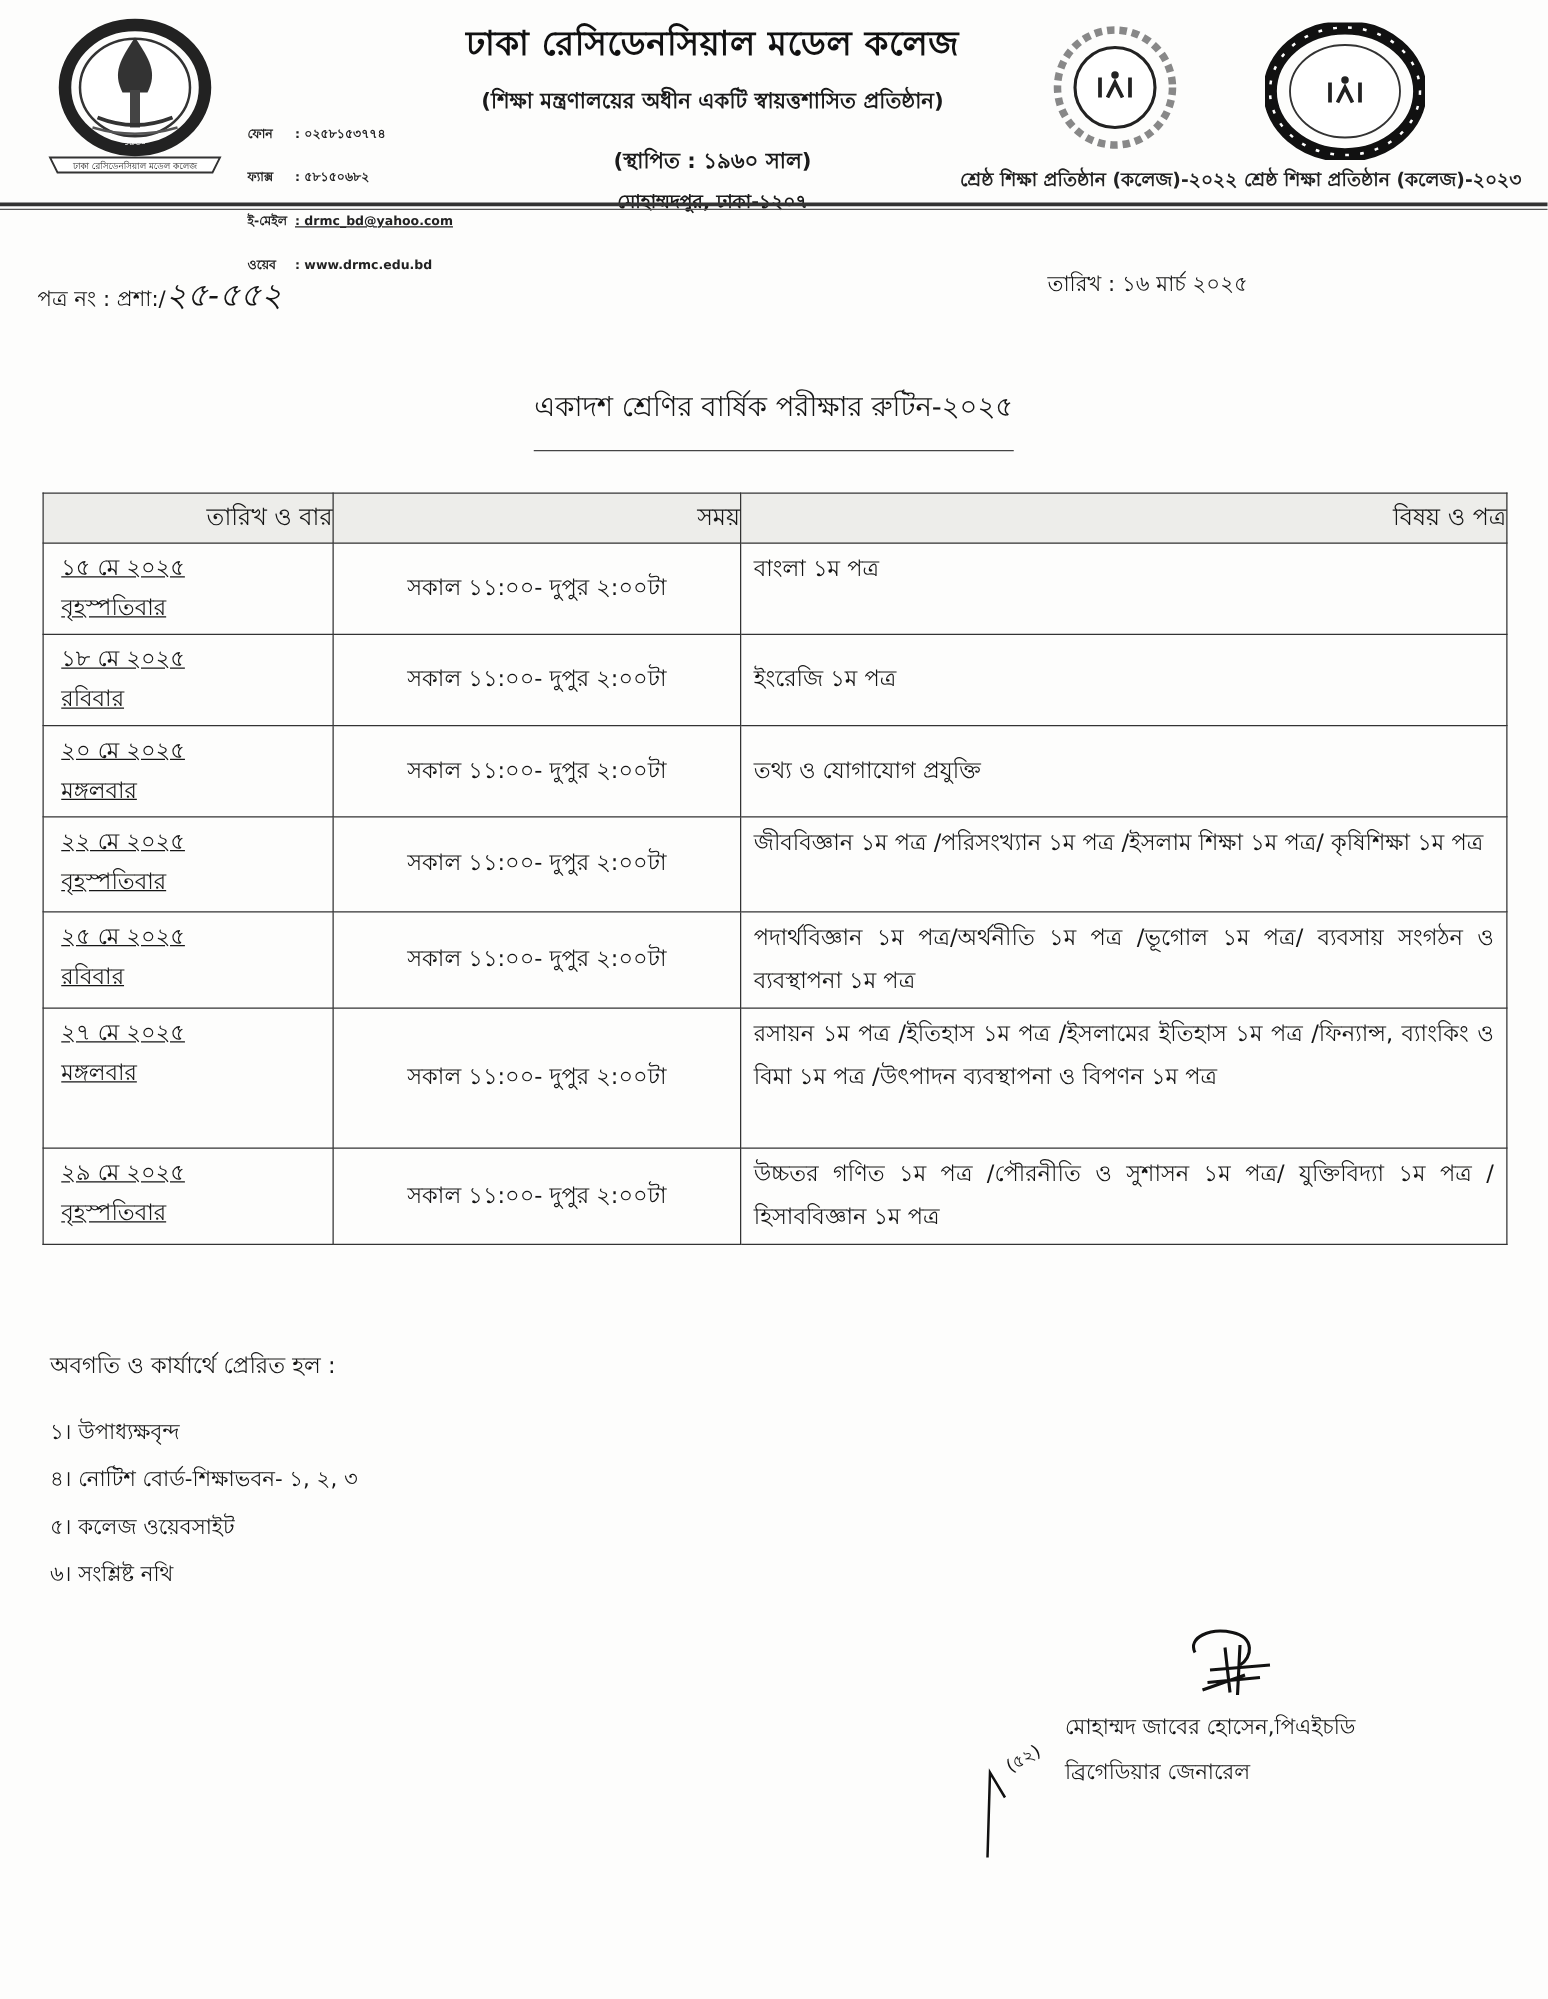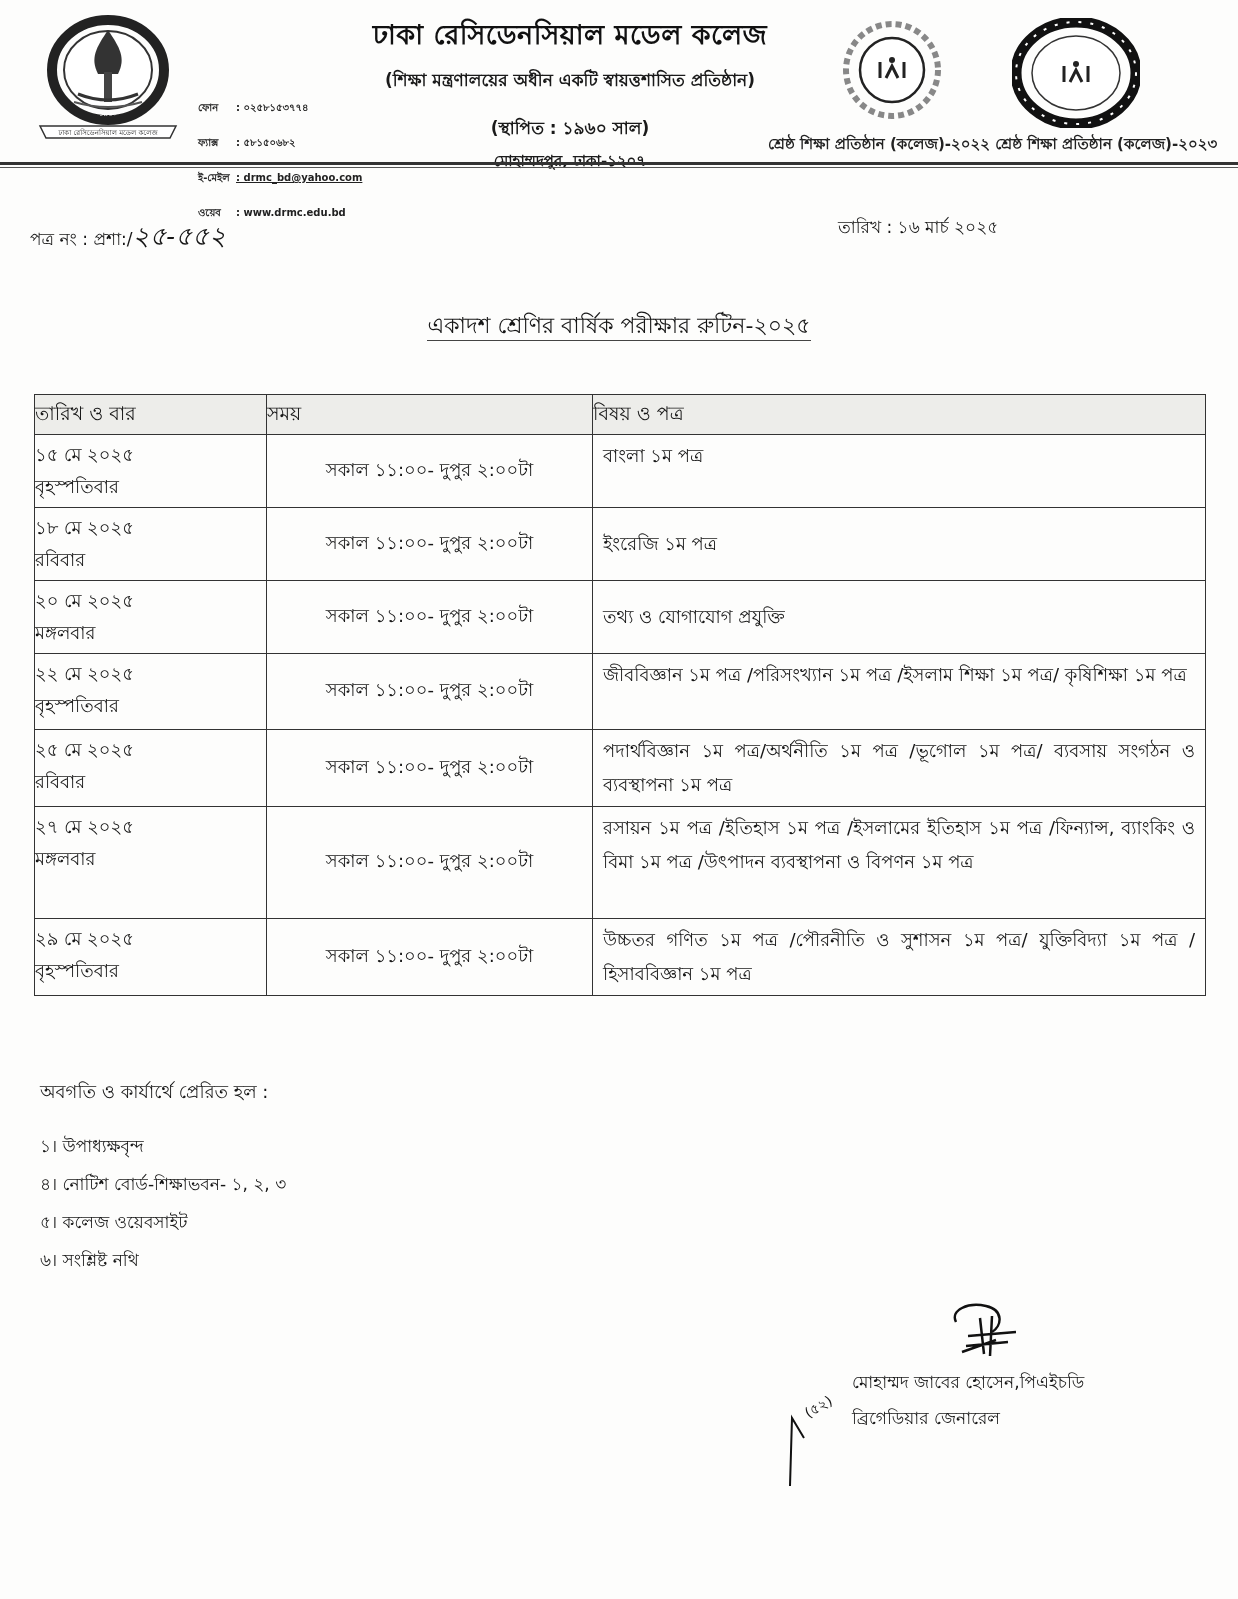--- a/index.html
+++ b/index.html
@@ -20,26 +20,26 @@
   .seal1 { position: absolute; left: 842px; top: 20px; width: 100px; height: 100px; }
   .seal2 { position: absolute; left: 1012px; top: 18px; width: 128px; height: 110px; }
   .awards { position: absolute; left: 768px; top: 132px; font-size: 15px; font-weight: bold; color: #222; white-space: nowrap; }
   .header-rule { position: absolute; left: 0; top: 162px; width: 1238px; height: 6px; border-top: 3px solid #333; border-bottom: 1px solid #555; }
 
   .ref { position: absolute; left: 30px; top: 216px; font-size: 17px; }
   .ref .hand { font-family: "DejaVu Serif", serif; font-size: 26px; font-style: italic; }
   .date { position: absolute; left: 838px; top: 214px; font-size: 17px; }
 
   .title { position: absolute; left: 0; width: 1238px; top: 308px; text-align: center; font-size: 22px; }
-  .title span { border-bottom: 1.5px solid #444; padding-bottom: 2px; }
+  .title span { border-bottom: 1.5px solid #444; padding-bottom: 21px; }
 
   table.routine { position: absolute; left: 34px; top: 394px; width: 1172px; border-collapse: collapse; font-size: 18px; }
   table.routine th, table.routine td { border: 1.5px solid #333; vertical-align: top; }
-  table.routine th { background: #ededea; font-weight: normal; font-size: 19px; height: 40px; vertical-align: middle; text-align: left; }
-  .col-date { width: 232px; padding: 4px 0; line-height: 32px; }
+  table.routine th { background: #ededea; font-weight: normal; font-size: 19px; height: 40px; vertical-align: middle; text-align: right; }
+  .col-date { width: 232px; padding: 4px 14px; line-height: 32px; text-decoration: underline; }
   .col-time { width: 326px; text-align: center; vertical-align: middle !important; }
   .col-subj { padding: 4px 10px; line-height: 34px; text-align: justify; }
 
   .dist { position: absolute; left: 40px; top: 1078px; font-size: 17px; }
   .dist-head { margin-bottom: 18px; font-size: 18px; }
   .dist-item { line-height: 38px; }
 
   .sig-mark { position: absolute; left: 946px; top: 1302px; width: 86px; height: 58px; }
   .sig-initial { position: absolute; left: 784px; top: 1378px; width: 60px; height: 110px; }
   .signer { position: absolute; left: 852px; top: 1364px; font-size: 17px; line-height: 36px; }

